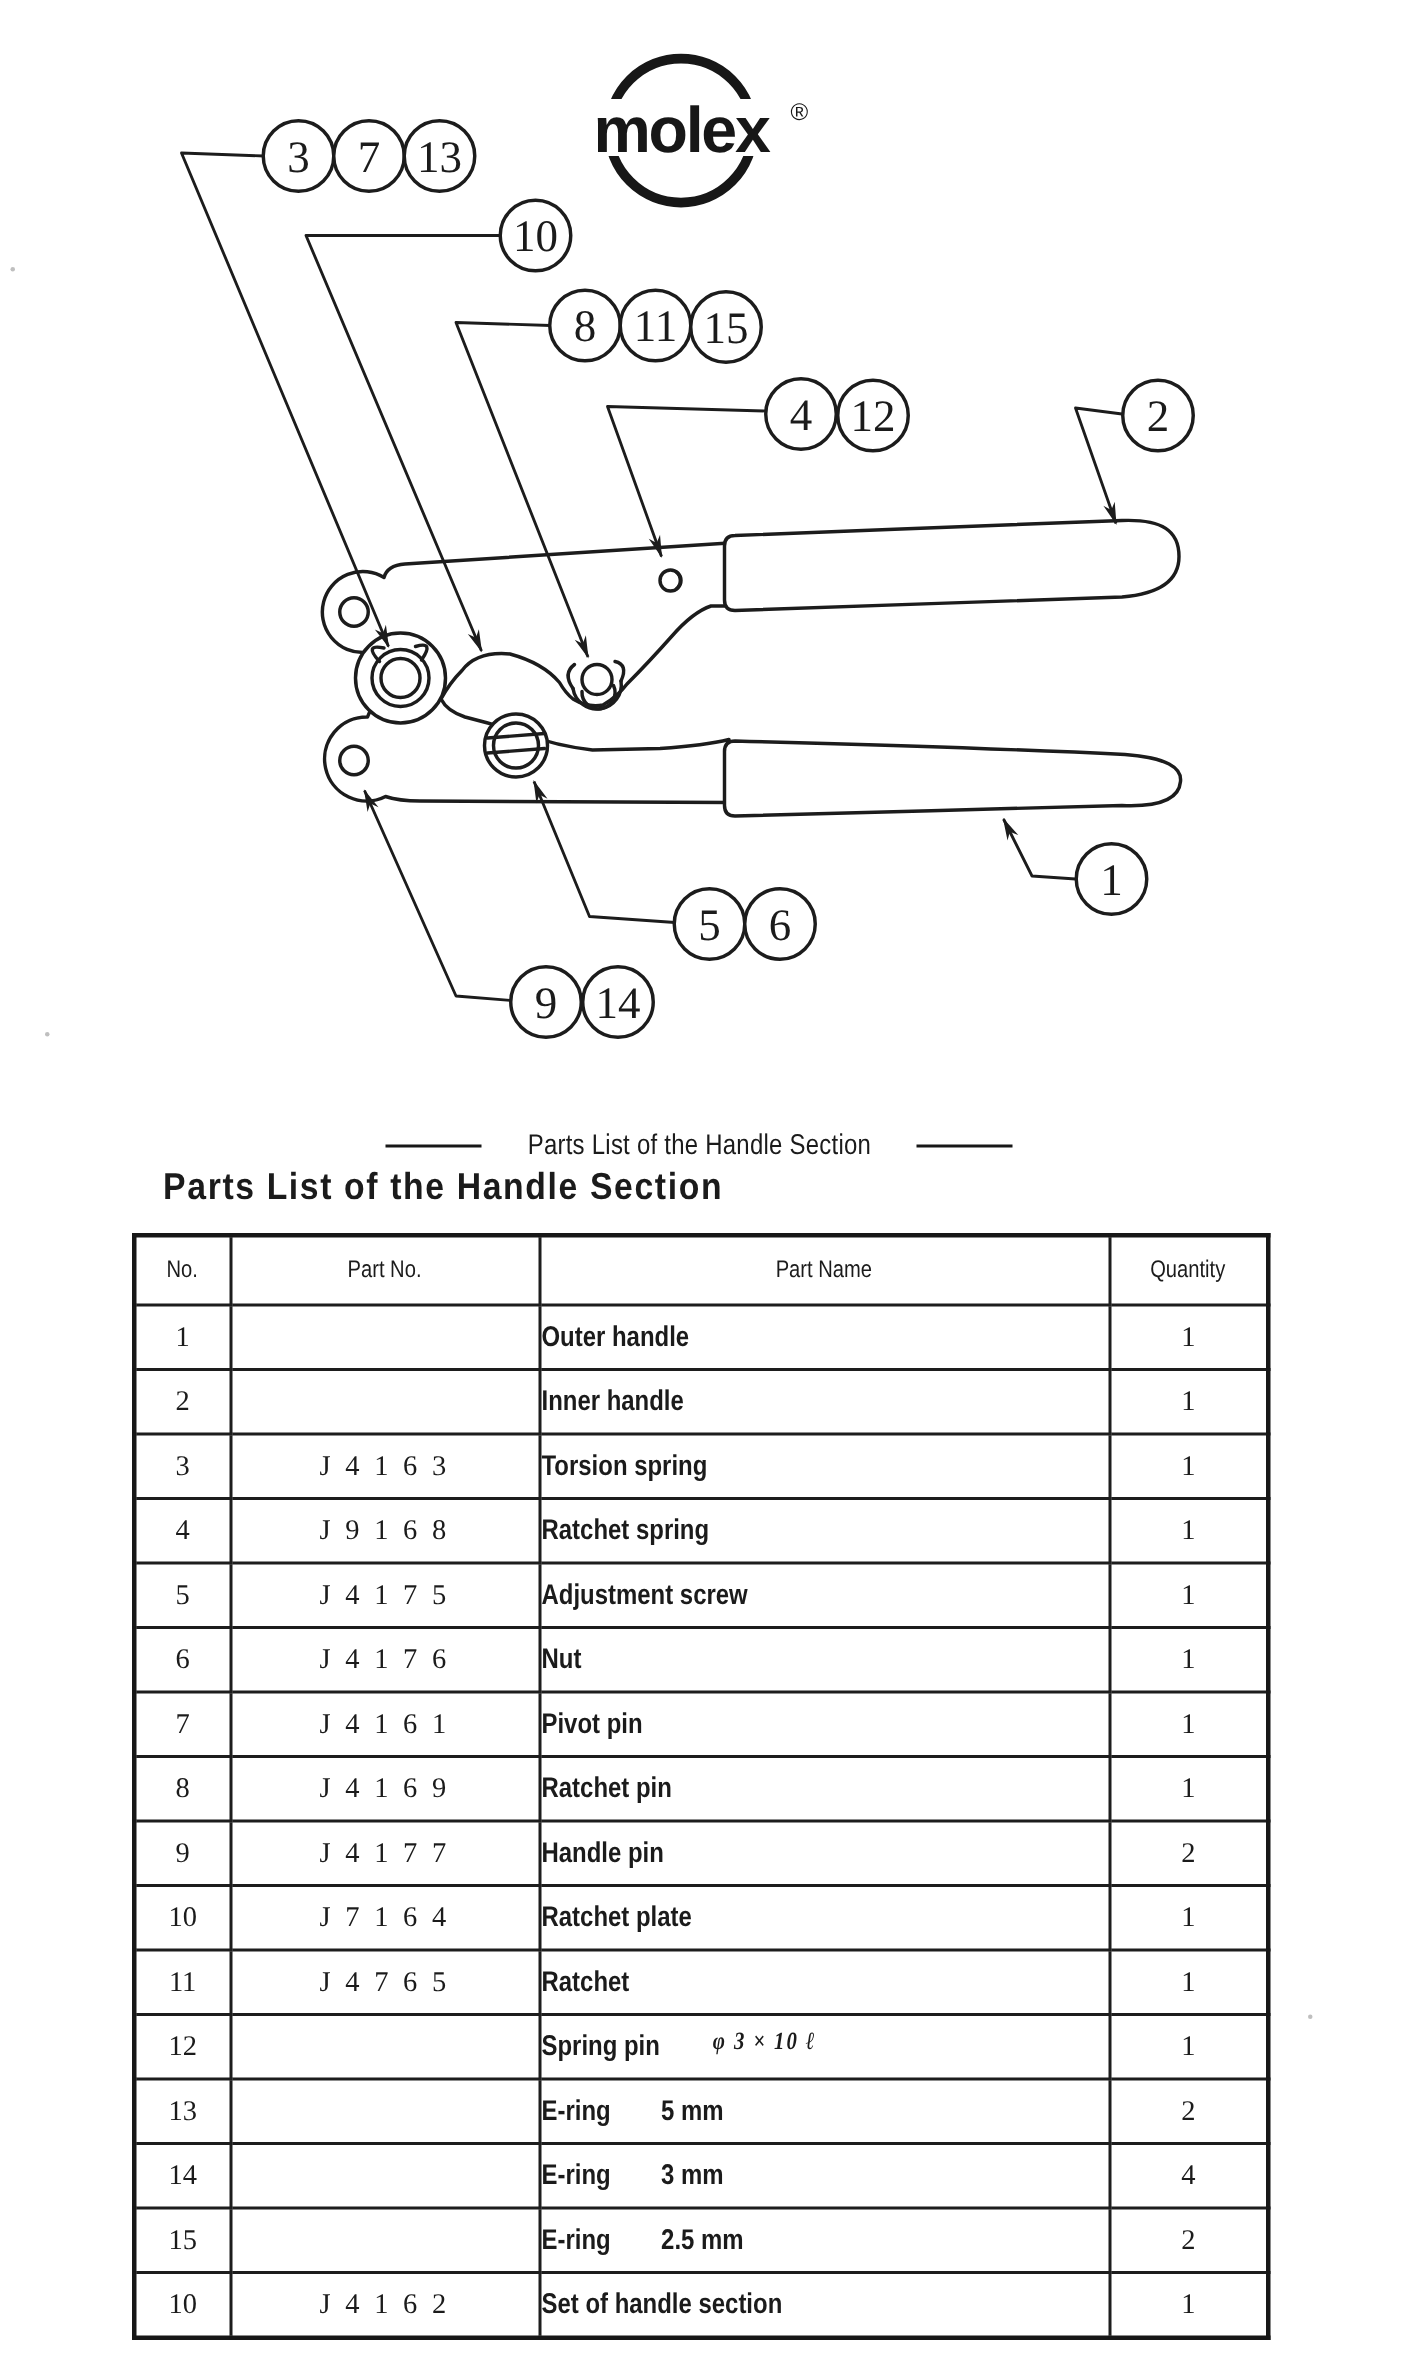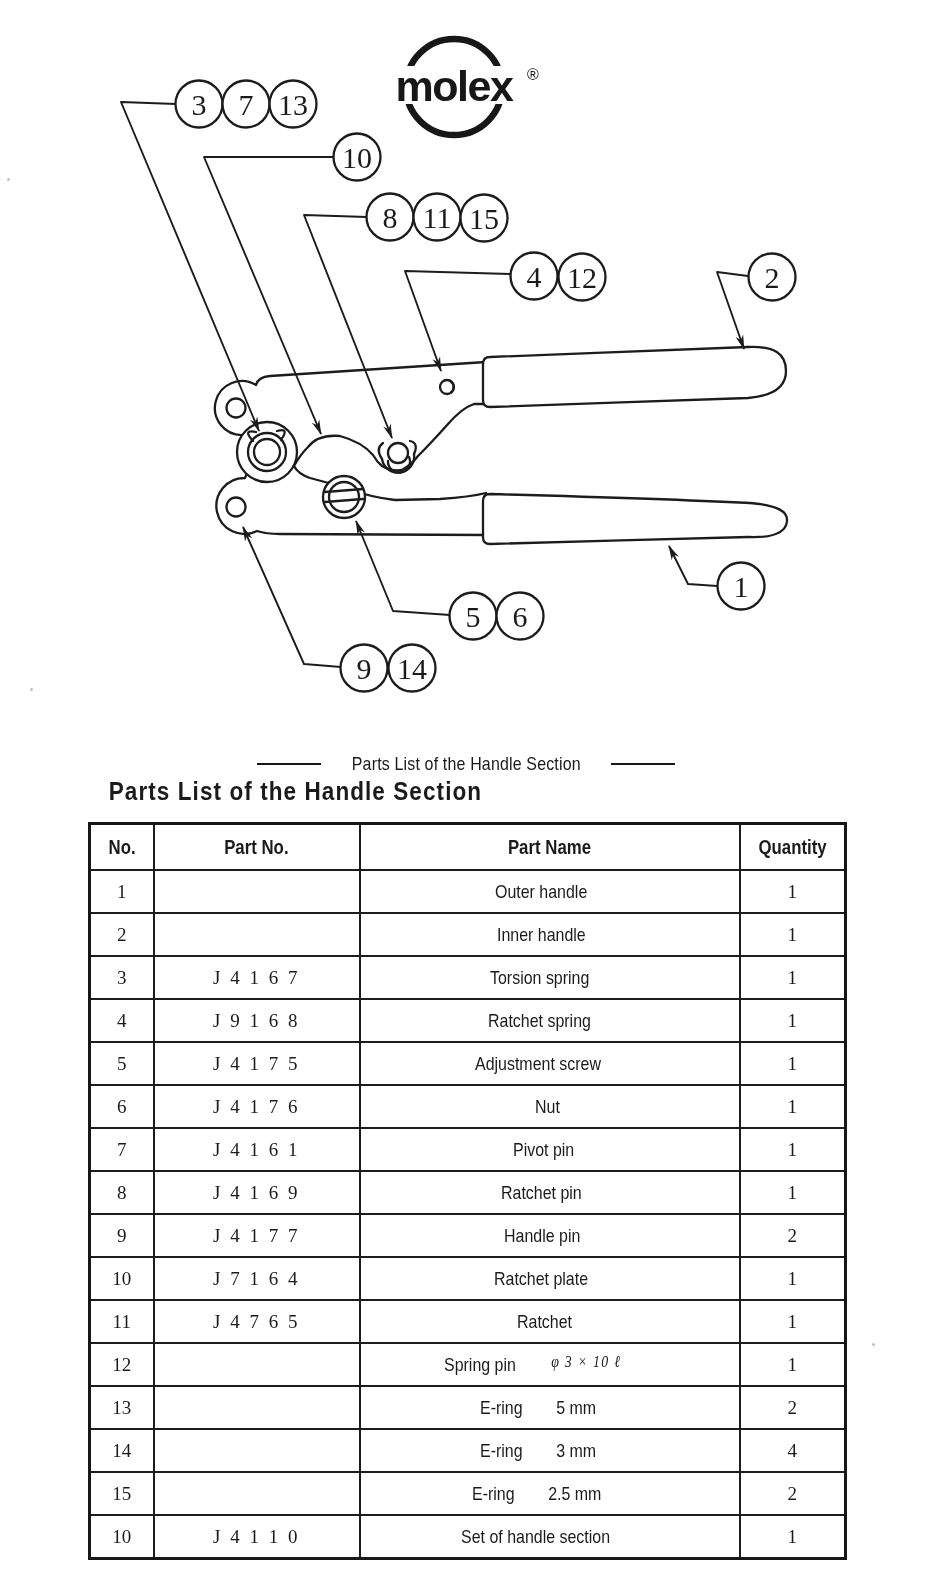--- a/index.html
+++ b/index.html
@@ -18,25 +18,25 @@
   .small-title-row { display:flex; align-items:center; justify-content:center; gap:9px; height:22px; }
   .title-dash { width:64px; border-top:2.6px solid #171717; }
   .small-title { font-size:19px; letter-spacing:.2px; }
   .big-title { margin-top:2px; font-weight:bold; font-size:25px; letter-spacing:1.2px; }
   .big-title .cnd-c { transform:scaleX(.9); }
 
   
   table.parts { position:absolute; left:88px; top:822px; width:756px;
     border-collapse:collapse; table-layout:fixed; border:3px solid #171717; }
   table.parts th, table.parts td { border:2px solid #1d1d1d; padding:0; overflow:hidden; }
-  table.parts th { height:44px; font-weight:bold; font-size:20px; }
+  table.parts th { height:44px; font-weight:normal; font-size:16px; }
   table.parts td { height:41px; font-size:19px; }
   td.c-no, td.c-qty { text-align:center; font-family:"Liberation Serif", serif; }
   td.c-pn { text-align:center; font-family:"Liberation Serif", serif; letter-spacing:2.5px; }
-  td.c-name { text-align:center; padding-left:28px; font-size:21px; }
+  td.c-name { text-align:left; padding-left:28px; font-size:21px;font-weight:bold; }
   .size-gap { margin-left:40px; }
   .spec {
     font-family:"Liberation Serif", serif; font-style:italic; font-size:16.5px;
     margin-left:42px; position:relative; top:-4px; letter-spacing:1.5px;
   }
   .speck { position:absolute; width:3px; height:3px; border-radius:50%; background:#8a8a8a; opacity:.55; }
 
   .callout-num { font-family:"Liberation Serif", serif; font-size:30px; fill:#1b1b1b; }
   .logo-text { font-family:"Liberation Sans", sans-serif; font-weight:bold; font-size:43px;
     letter-spacing:-1.5px; fill:#171717; }
@@ -233,21 +233,21 @@
           <td class="c-qty">1</td>
         </tr>
         <tr>
           <td class="c-no">2</td>
           <td class="c-pn"></td>
           <td class="c-name"><span class="cnd"><span>Inner handle</span></span></td>
           <td class="c-qty">1</td>
         </tr>
         <tr>
           <td class="c-no">3</td>
-          <td class="c-pn">J 4 1 6 7</td>
+          <td class="c-pn">J 4 1 6 3</td>
           <td class="c-name"><span class="cnd"><span>Torsion spring</span></span></td>
           <td class="c-qty">1</td>
         </tr>
         <tr>
           <td class="c-no">4</td>
           <td class="c-pn">J 9 1 6 8</td>
           <td class="c-name"><span class="cnd"><span>Ratchet spring</span></span></td>
           <td class="c-qty">1</td>
         </tr>
         <tr>
@@ -311,21 +311,21 @@
           <td class="c-qty">4</td>
         </tr>
         <tr>
           <td class="c-no">15</td>
           <td class="c-pn"></td>
           <td class="c-name"><span class="cnd"><span>E-ring</span><span class="size-gap">2.5 mm</span></span></td>
           <td class="c-qty">2</td>
         </tr>
         <tr>
           <td class="c-no">10</td>
-          <td class="c-pn">J 4 1 1 0</td>
+          <td class="c-pn">J 4 1 6 2</td>
           <td class="c-name"><span class="cnd"><span>Set of handle section</span></span></td>
           <td class="c-qty">1</td>
         </tr>
       </tbody>
   </table>
 
   <div class="speck" style="left:7px; top:178px;"></div>
   <div class="speck" style="left:30px; top:688px;"></div>
   <div class="speck" style="left:872px; top:1343px;"></div>
 </div>

